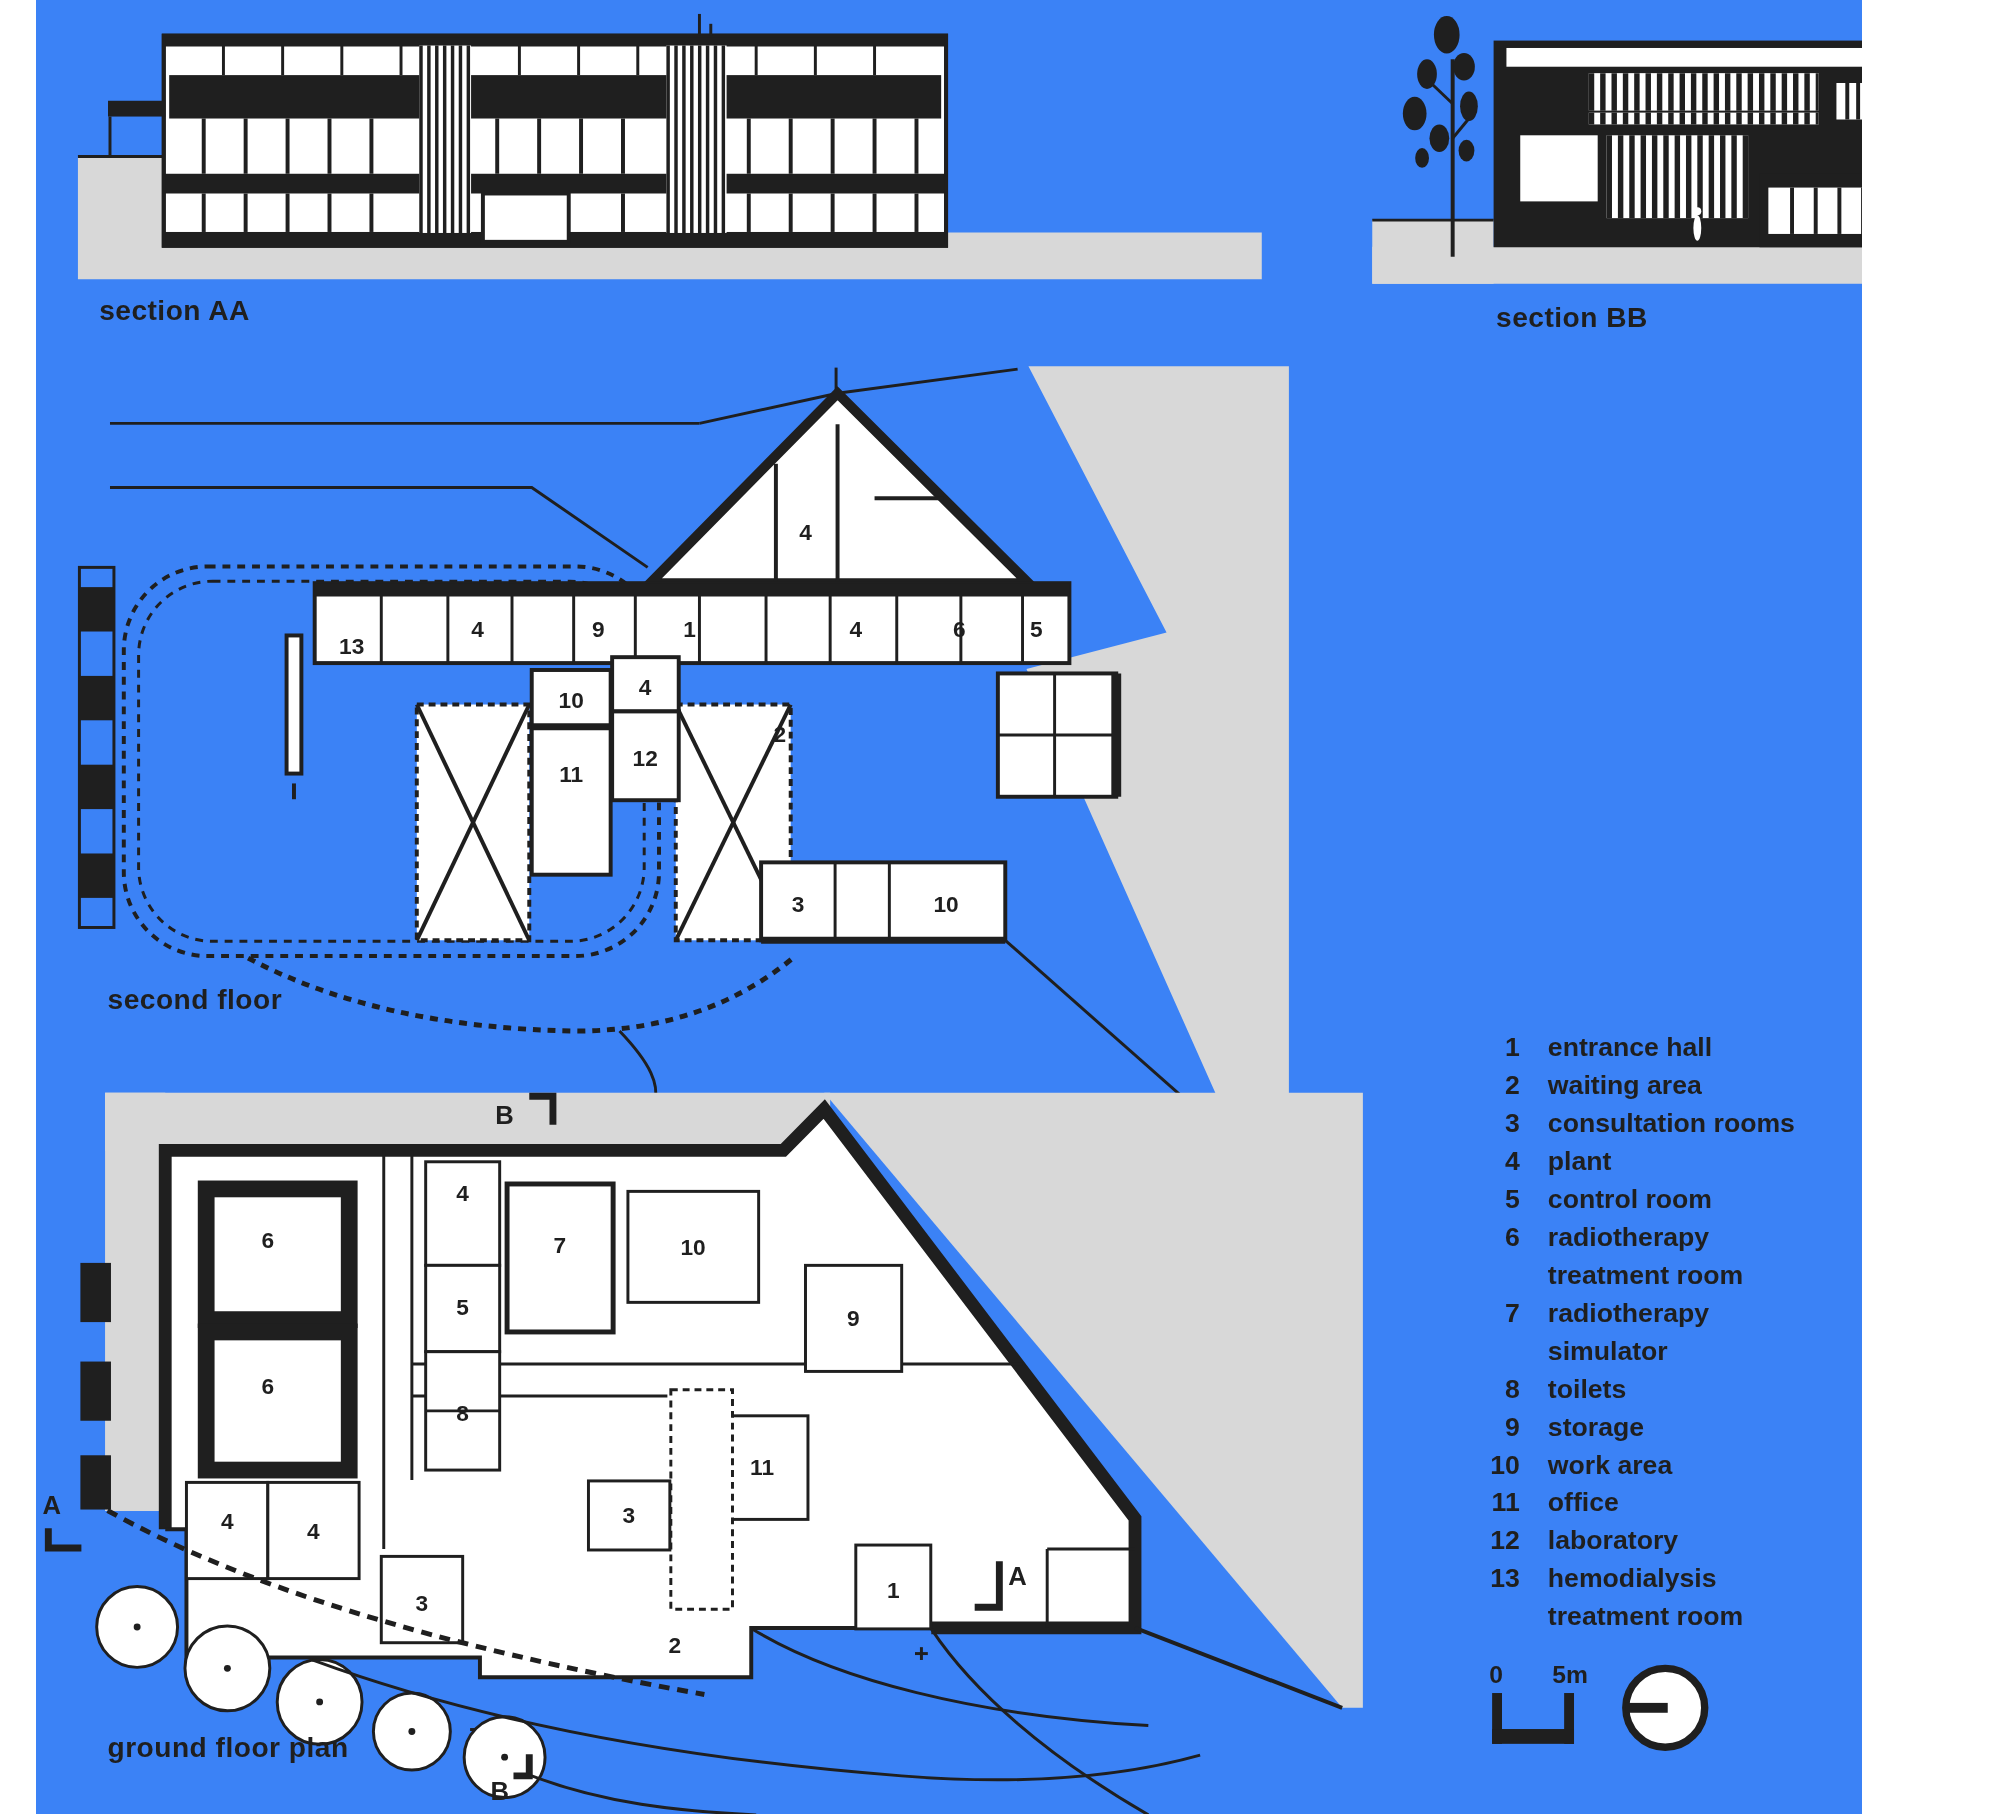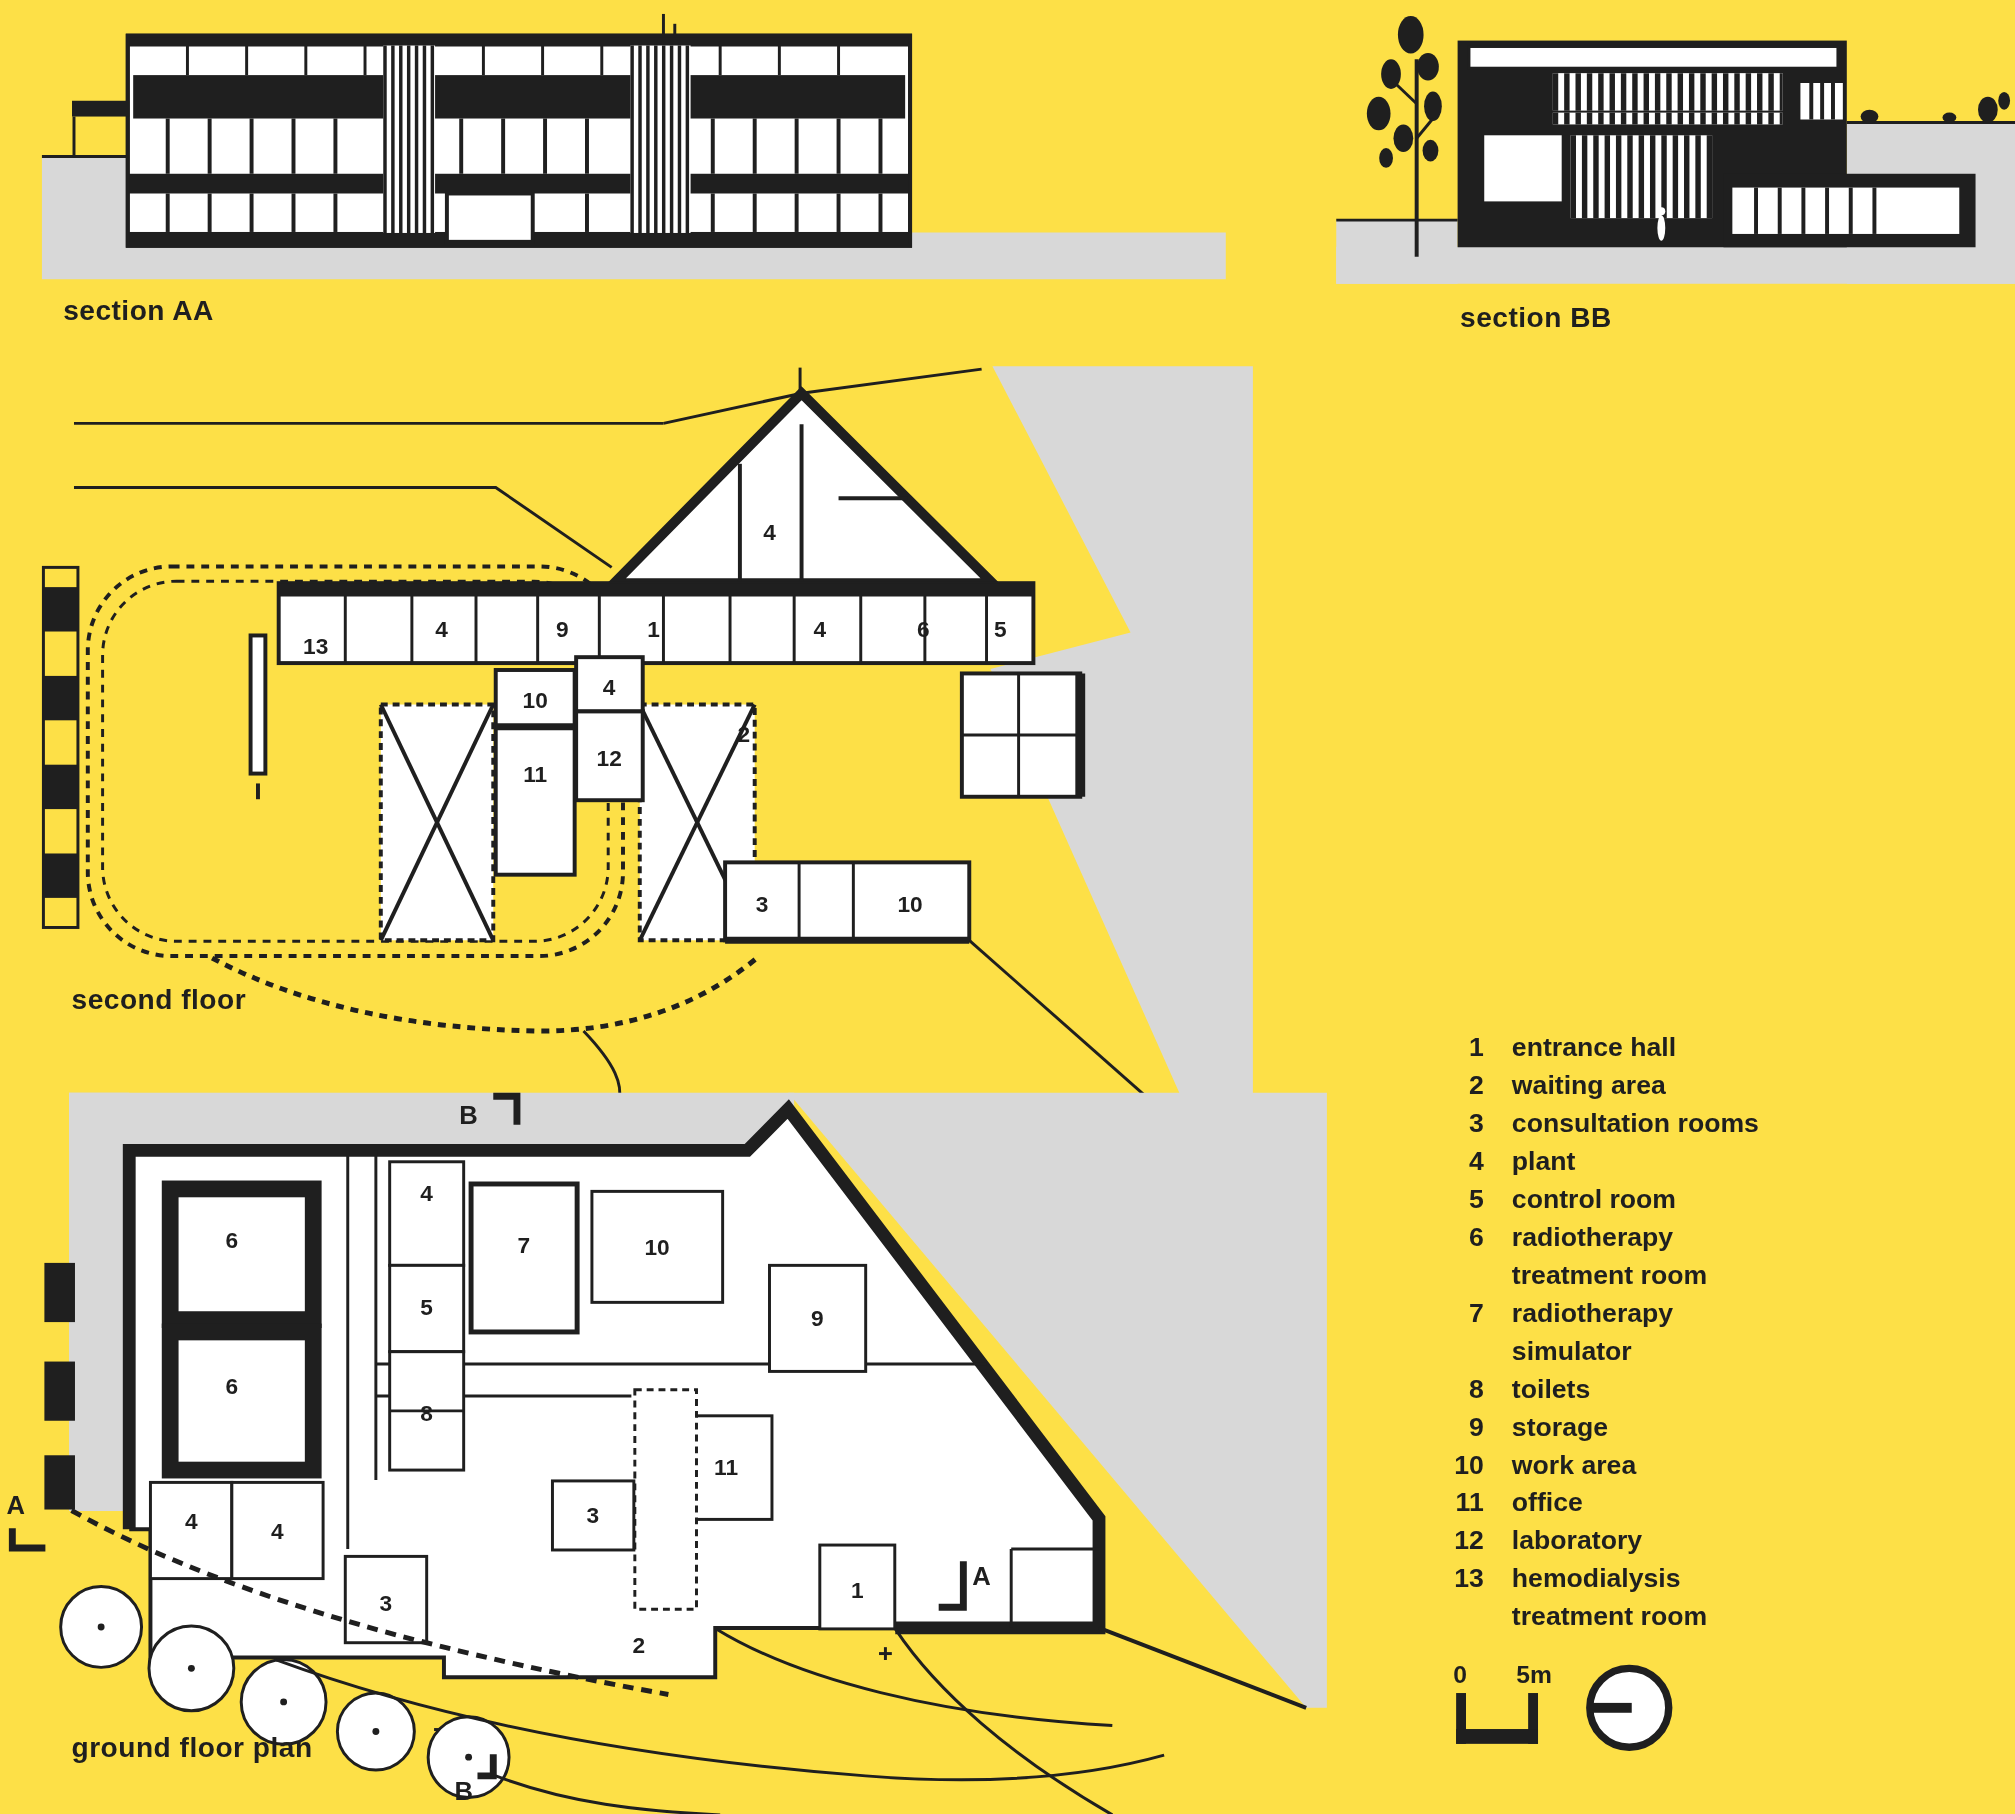--- a/index.html
+++ b/index.html
@@ -1,16 +1,16 @@
 <!DOCTYPE html>
 <html style="font-size:8px"><head>
 <meta charset="utf-8">
 <style>
   html,body{margin:0;padding:0;background:#ffffff;}
-  #page{position:relative;width:2015px;height:1815px;background:#fde047;overflow:hidden;}
+  #page{position:relative;width:1826px;height:1815px;background:#3b82f6;overflow:hidden;margin-left:36px;}
   svg{display:block;}
   svg text{font-family:"Liberation Sans",sans-serif;fill:#1f1f1f;}
   .lbl{font-size:57px;font-weight:700;letter-spacing:1px;}
   .num{font-size:46px;font-weight:700;text-anchor:middle;}
   .mk{font-size:52px;font-weight:700;text-anchor:middle;}
   .lgnum{font-size:54px;font-weight:700;text-anchor:end;}
   .lgtxt{font-size:54px;font-weight:700;}
   .scl{font-size:50px;font-weight:700;text-anchor:middle;}
   .gry{fill:#d8d8d8;stroke:none;}
   .blk{fill:#1f1f1f;stroke:none;}

